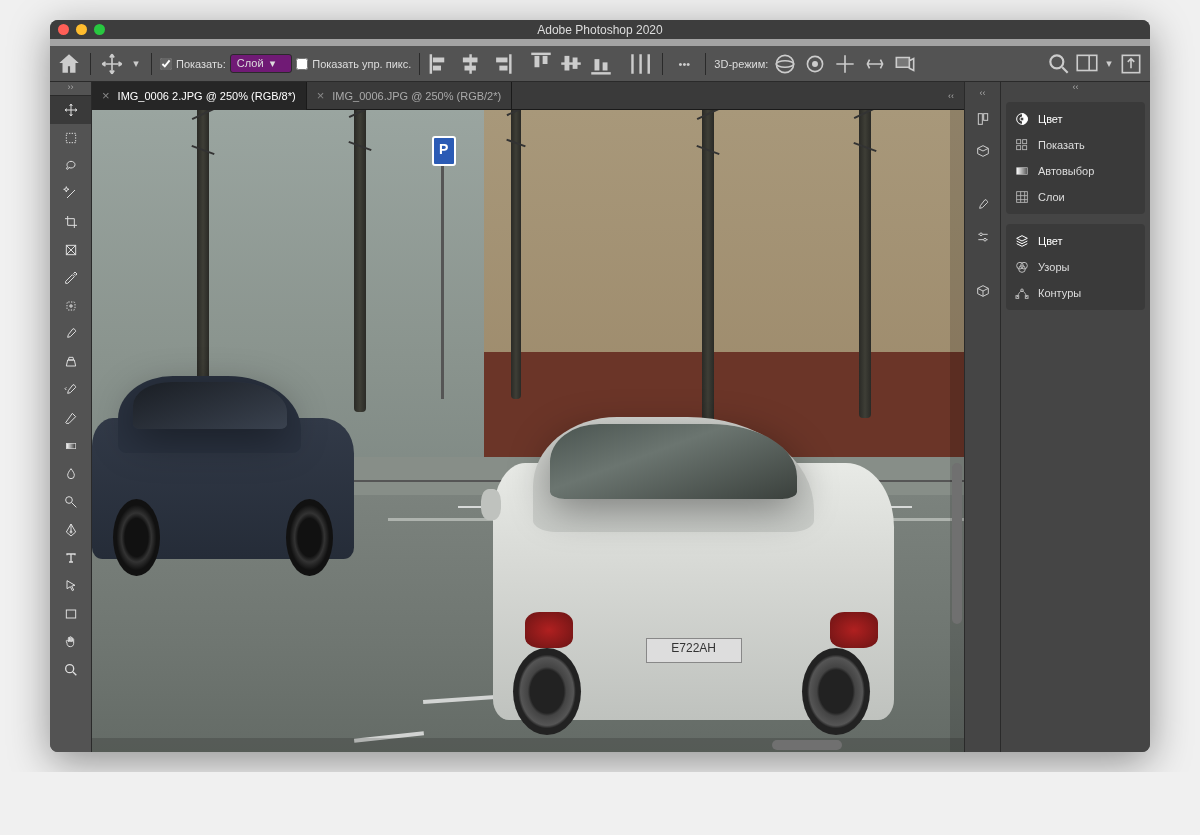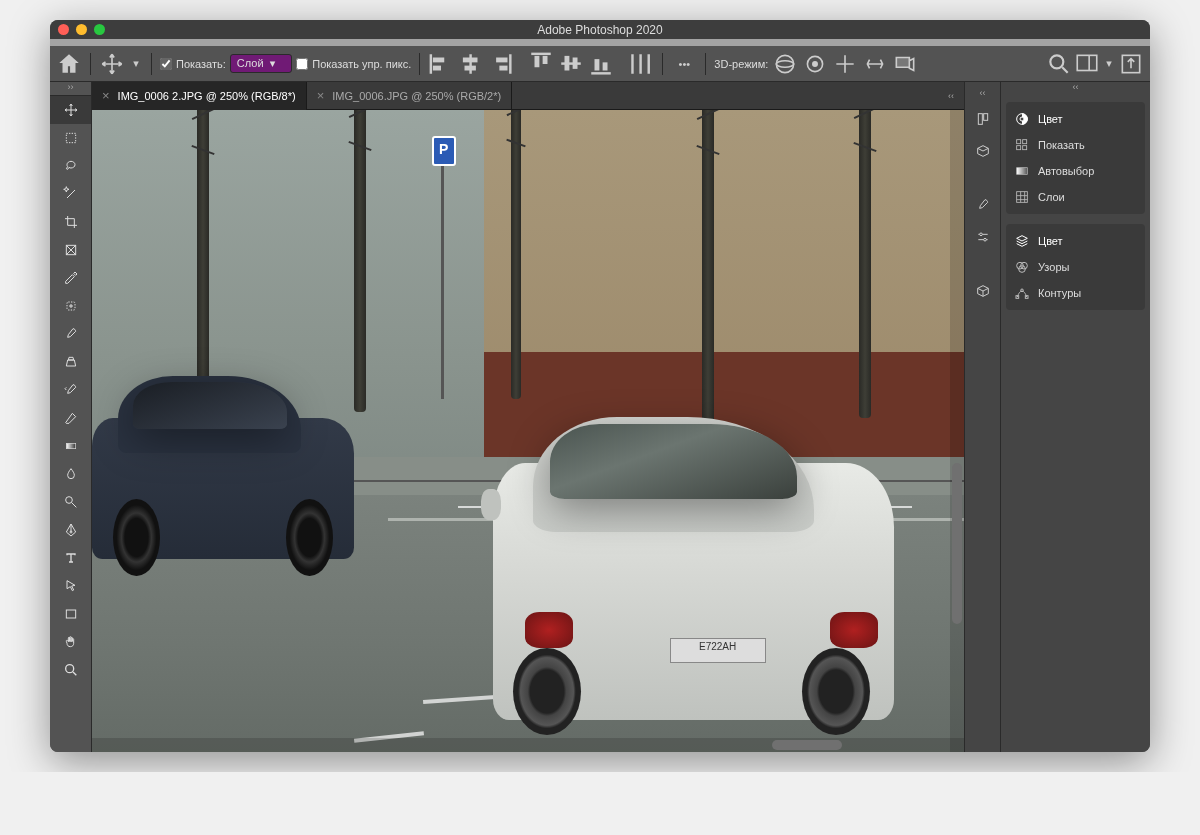--- a/index.html
+++ b/index.html
@@ -65,21 +65,21 @@
 .person { position:absolute; bottom:42%; left:60%; width:14px; height:45px;}
 .person .head{width:8px;height:8px;background:#c9a57a;border-radius:50%;margin:0 auto;}
 .person .body{width:14px;height:22px;background:#1a2540;border-radius:3px;}
 .person .legs{width:10px;height:15px;background:#444;margin:0 auto;}
 .car { position:absolute; border-radius:8% 12% 4% 4% / 20% 25% 8% 8%; }
 .car.white { bottom:5%; left:46%; width:46%; height:40%; background:linear-gradient(#e8eae6 0%,#d7d9d5 40%,#bfc2be 100%);}
 .car.white .cabin { position:absolute; top:-18%; left:10%; width:70%; height:45%; background:linear-gradient(#d8dad6,#c8cbc7); border-radius:30% 45% 8% 8% / 60% 80% 10% 10%;}
 .car.white .window { position:absolute; top:6%; left:6%; width:88%; height:65%; background:linear-gradient(160deg,#4a5450,#6b7570 40%,#3a403c); border-radius:20% 35% 6% 6% / 50% 70% 10% 10%;}
 .car.white .tail-l{position:absolute;bottom:28%;left:8%;width:12%;height:14%;background:radial-gradient(#b02020,#6a1414);border-radius:30%;}
 .car.white .tail-r{position:absolute;bottom:28%;right:4%;width:12%;height:14%;background:radial-gradient(#b02020,#6a1414);border-radius:30%;}
-.car.white .plate{position:absolute;bottom:22%;left:38%;width:24%;height:10%;background:#ddd;border:1px solid #888;font-size:10px;color:#333;text-align:center;line-height:1.6;margin-left:24px;}
+.car.white .plate{position:absolute;bottom:22%;left:38%;width:24%;height:10%;background:#ddd;border:1px solid #888;font-size:12px;color:#333;text-align:center;line-height:1.6;}
 .car.white .wheel{position:absolute;bottom:-6%;width:17%;height:34%;background:radial-gradient(#222 35%,#444 40%,#555 55%,#222 60%);border-radius:50%;}
 .car.white .wheel.l{left:5%;} .car.white .wheel.r{right:6%;}
 .car.white .mirror{position:absolute;top:10%;left:-3%;width:5%;height:12%;background:#bfc2be;border-radius:40%;}
 .car.dark { bottom:30%; left:0%; width:30%; height:22%; background:linear-gradient(#323a48,#252c38);}
 .car.dark .cabin{position:absolute;top:-30%;left:10%;width:70%;height:55%;background:#2a3240;border-radius:30% 40% 5% 5%/55% 70% 10% 10%;}
 .car.dark .window{position:absolute;top:8%;left:8%;width:84%;height:60%;background:linear-gradient(160deg,#1a1e24,#3a424f);border-radius:25% 35% 5% 5%/50% 65% 10% 10%;}
 .car.dark .wheel{position:absolute;bottom:-12%;width:18%;height:55%;background:radial-gradient(#111 35%,#333 45%,#111 60%);border-radius:50%;}
 .car.dark .wheel.l{left:8%;} .car.dark .wheel.r{right:8%;}
 .lane{position:absolute;height:4px;background:rgba(255,255,255,.7);}
 .curb{position:absolute;bottom:36%;left:34%;right:0;height:3px;background:#aeb3ae;}

